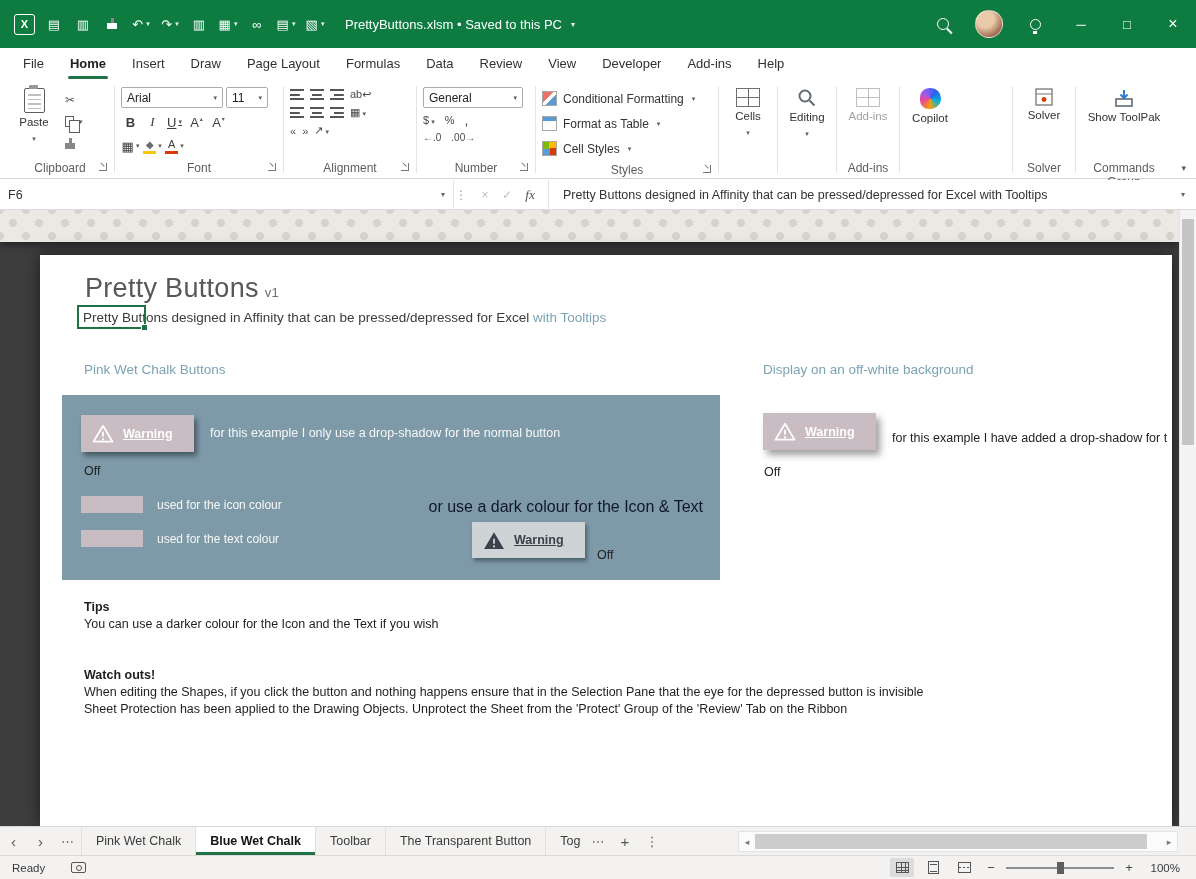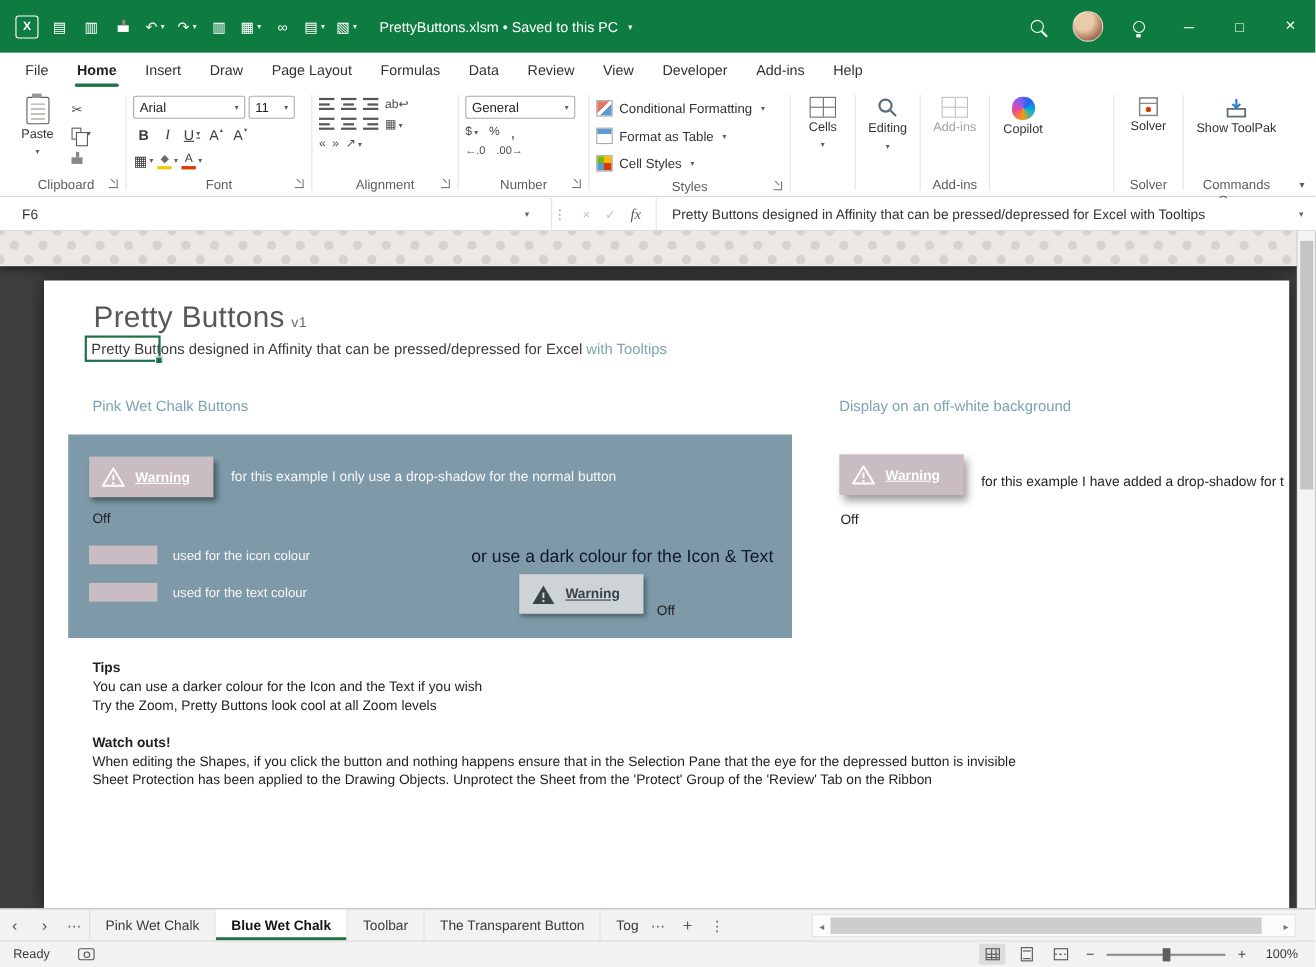--- a/index.html
+++ b/index.html
@@ -87,21 +87,21 @@
   .si-styles { background:conic-gradient(#ffb900 0 25%, #d83b01 0 50%, #5b9bd5 0 75%, #7fba00 0); }
   .cells-ico { width:24px; height:19px; border:1px solid #6f6f6f; background:
       linear-gradient(#6f6f6f,#6f6f6f) 50% 0/1px 100% no-repeat,
       linear-gradient(#6f6f6f,#6f6f6f) 0 50%/100% 1px no-repeat, #fff; }
   .copilot-ico { width:21px; height:21px; border-radius:48% 52% 55% 45%; background:conic-gradient(from 40deg,#2563eb,#06b6d4,#f59e0b,#ec4899,#8b5cf6,#2563eb); }
   .gray { color:#a3a1a0 !important; }
   .collapse-chev { position:absolute; right:10px; bottom:5px; font-size:9px; color:#5f5d5b; }
 
   
   .formulabar { position:absolute; top:180px; left:0; width:100%; height:30px; background:#fff; border-bottom:1px solid #dcdcdc; display:flex; align-items:stretch; }
-  .namebox { width:502px; display:flex; align-items:center; padding:0 20px; font-size:12.5px; color:#333; border-right:1px solid #e3e3e3; }
+  .namebox { width:454px; display:flex; align-items:center; padding:0 8px; font-size:12.5px; color:#333; border-right:1px solid #e3e3e3; }
   .namebox .nb-caret { margin-left:auto; font-size:8px; color:#666; }
   .fb-handle { width:14px; display:flex; align-items:center; justify-content:center; color:#9a9a9a; font-size:12px; }
   .fb-btns { display:flex; align-items:center; padding:0 6px; border-right:1px solid #e3e3e3; }
   .fb-sm { width:22px; text-align:center; font-size:12px; color:#c2c2c2; }
   .fb-fx { width:24px; text-align:center; font-style:italic; font-family:"Liberation Serif", serif; font-size:13.5px; color:#555; }
   .fb-input { flex:1; display:flex; align-items:center; padding:0 0 0 14px; font-size:12.5px; color:#333; white-space:nowrap; overflow:hidden; }
   .fb-expand { width:26px; display:flex; align-items:center; justify-content:center; color:#666; font-size:8px; }
 
   
   .worksheet { position:absolute; top:210px; left:0; width:100%; height:616px; background:#3e3e3e; overflow:hidden; }
@@ -563,21 +563,20 @@
         <rect x="11" y="8.5" width="2" height="5.5" fill="#ffffff"></rect>
           <circle cx="12" cy="17" r="1.2" fill="#ffffff"></circle>
       </svg>
       <span>Warning</span>
     </div>
     <div class="body-text" style="left:852px; top:176px;">for this example I have added a drop-shadow for t</div>
     <div class="body-text" style="left:724px; top:210px;">Off</div>
 
     <div class="body-text bold-h" style="top:345px;">Tips</div>
     <div class="body-text" style="top:362px;">You can use a darker colour for the Icon and the Text if you wish</div>
-    <div class="body-text" style="top:379px;">Try the Zoom, Pretty Buttons look cool at all Zoom levels</div>
     <div class="body-text bold-h" style="top:413px;">Watch outs!</div>
     <div class="body-text" style="top:430px;">When editing the Shapes, if you click the button and nothing happens ensure that in the Selection Pane that the eye for the depressed button is invisible</div>
     <div class="body-text" style="top:447px;" ind="">Sheet Protection has been applied to the Drawing Objects.  Unprotect the Sheet from the 'Protect' Group of the 'Review' Tab on the Ribbon</div>
   </div>
 
   <div class="vscroll">
     <div class="vthumb"></div>
   </div>
 </div>
 

